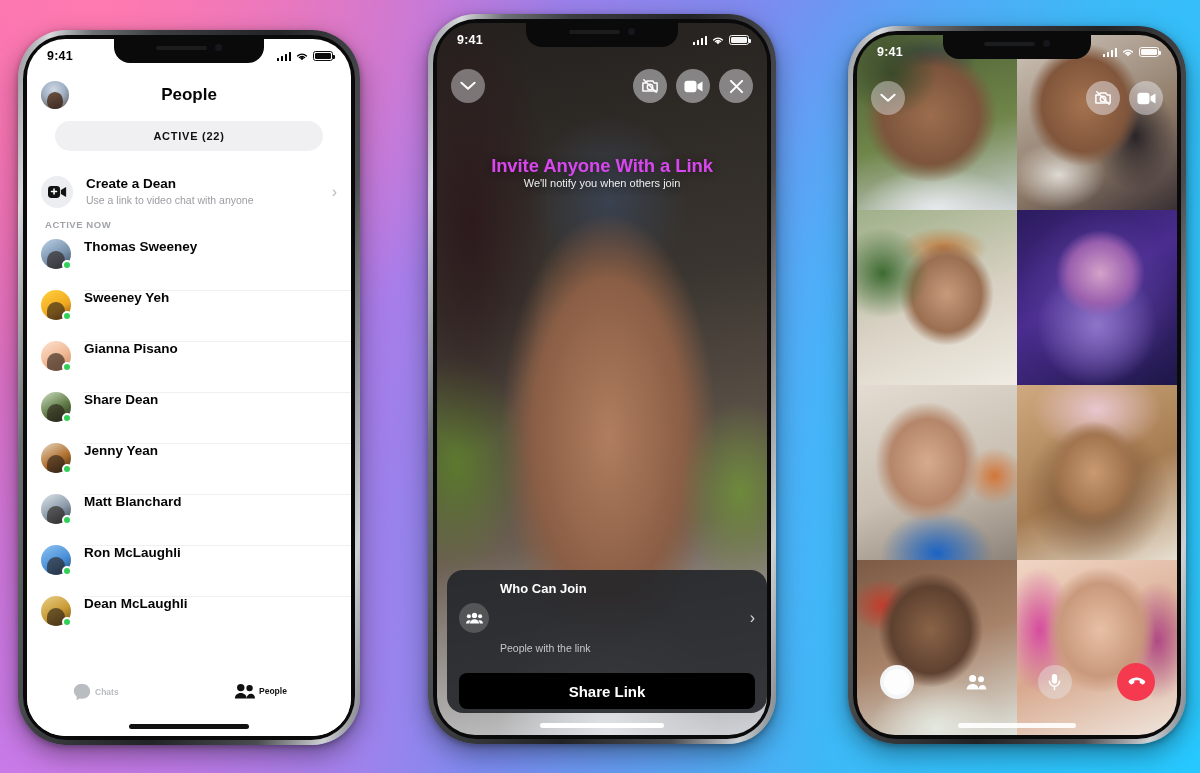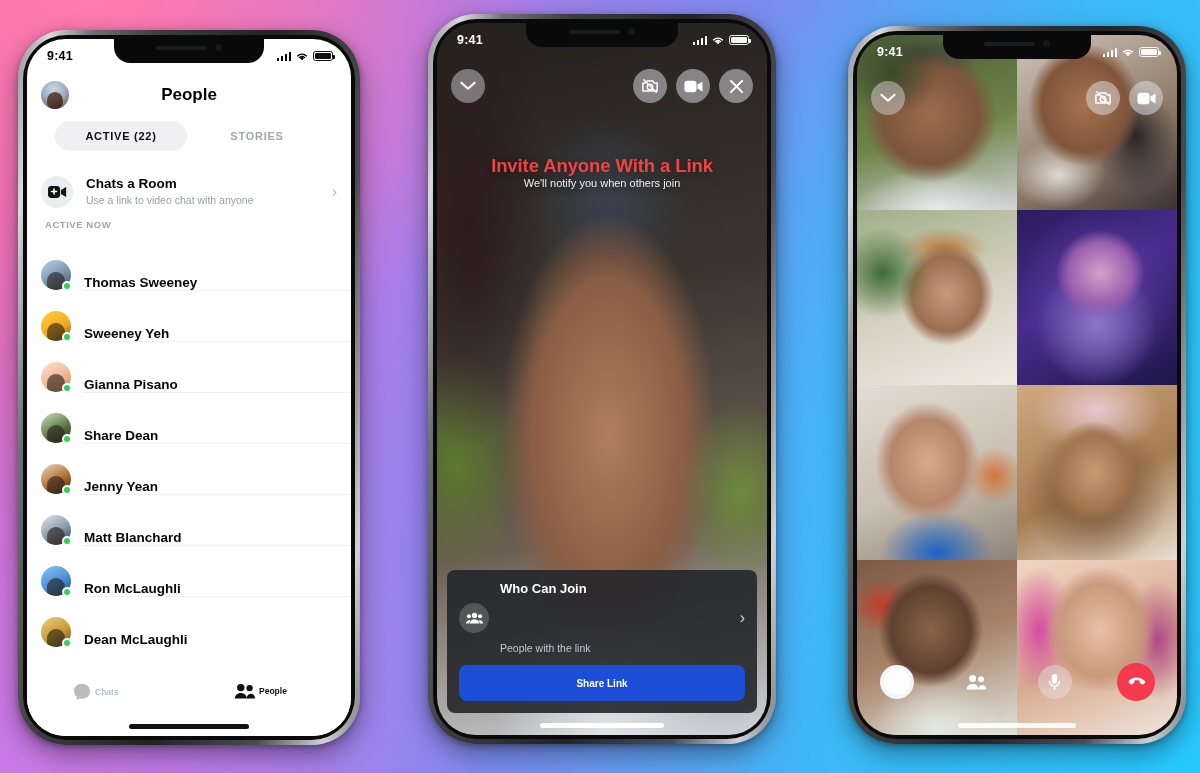--- a/index.html
+++ b/index.html
@@ -66,21 +66,21 @@
   .tab.active { background: #f0f0f2; color: #111; }
   .tab.idle { color: #a3a6ab; }
   .room-row { position: absolute; top: 126px; left: 0; right: 0; height: 54px; display: flex; align-items: center; padding: 0 14px; }
   .room-ic { width: 32px; height: 32px; border-radius: 50%; background: #ebedf0; display: flex; align-items: center; justify-content: center; flex: 0 0 auto; }
   .room-tx { margin-left: 13px; flex: 1; }
   .room-t { font-size: 13.5px; font-weight: 700; color: #050505; line-height: 1.25; }
   .room-s { font-size: 10.5px; color: #9a9da2; line-height: 1.35; }
   .chev { color: #b9bcc1; font-size: 16px; font-weight: 300; }
   .sect { position: absolute; top: 180px; left: 18px; font-size: 9.5px; font-weight: 700; color: #a0a3a8; letter-spacing: .55px; }
   .list { position: absolute; top: 200px; left: 0; right: 0; bottom: 60px; overflow: hidden; }
-  .li { height: 51px; display: flex; align-items: flex-end; padding: 0 14px; position: relative; }
+  .li { height: 51px; display: flex; align-items: flex-start; padding: 0 14px; position: relative; }
   .li + .li::before { content: ''; position: absolute; left: 56px; right: 0; top: 0; height: 1px; background: #f0f0f1; }
   .li-ava { width: 30px; height: 30px; border-radius: 50%; position: relative; flex: 0 0 auto; overflow: visible; }
   .li-ava .ph { position:absolute; inset:0; border-radius:50%; overflow:hidden; }
   .li-ava .ph::before{content:'';position:absolute;inset:0;}
   .li-ava .ph::after{content:'';position:absolute;left:20%;top:40%;width:60%;height:66%;border-radius:48% 48% 38% 38%;background:rgba(40,30,25,.62);}
   .dot { position: absolute; right: -1px; bottom: -1px; width: 10px; height: 10px; border-radius: 50%; background: #31d158; border: 2px solid #fff; }
   .li-name { margin-left: 13px; font-size: 13.5px; font-weight: 700; color: #050505; }
   .tabbar { position: absolute; left: 0; right: 0; bottom: 0; height: 60px; background: #fff; display: flex; align-items: flex-start; padding-top: 6px; }
   .tb { flex: 1; display: flex; flex-direction: row; align-items: center; gap: 3px; padding-left: 45px; }
   .tb-l { font-size: 8.5px; font-weight: 600; }
@@ -95,29 +95,29 @@
       radial-gradient(ellipse 26% 18% at 92% 66%, #6d8a3c 0%, rgba(109,138,60,0) 72%),
       radial-gradient(ellipse 48% 28% at 52% 100%, #dfe2e6 0%, rgba(223,226,230,0) 70%),
       radial-gradient(ellipse 42% 40% at 52% 58%, #b07d5e 0%, #8a5e45 55%, rgba(138,94,69,0) 78%),
       radial-gradient(ellipse 32% 16% at 52% 25%, #3a4250 0%, rgba(58,66,80,0) 75%),
       linear-gradient(170deg, #24201d 0%, #3a3530 38%, #6b5e52 70%, #cfd3d8 100%);
   }
   .topicons { position: absolute; top: 46px; right: 14px; display: flex; gap: 9px; z-index: 30; }
   .cbtn { width: 34px; height: 34px; border-radius: 50%; background: rgba(235,235,240,.48); display: flex; align-items: center; justify-content: center; backdrop-filter: blur(2px);}
   .minbtn { position: absolute; top: 46px; left: 14px; width: 34px; height: 34px; border-radius: 50%; background: rgba(235,235,240,.42); display: flex; align-items: center; justify-content: center; z-index: 30;}
   .ctr-text { position: absolute; top: 132px; left: 0; right: 0; text-align: center; z-index: 25; padding: 0 14px;}
-  .ct-h { color: #ef4444; font-size: 18.5px; font-weight: 700; letter-spacing: -.1px; text-shadow: 0 1px 8px rgba(0,0,0,.45); }
+  .ct-h { color: #d946ef; font-size: 18.5px; font-weight: 700; letter-spacing: -.1px; text-shadow: 0 1px 8px rgba(0,0,0,.45); }
   .ct-s { color: #eceef0; font-size: 11px; text-shadow: 0 1px 7px rgba(0,0,0,.5); }
-  .sheet { position: absolute; left: 10px; right: 10px; bottom: 22px; background: rgba(36,38,42,.9); border-radius: 8px; padding: 11px 12px 12px; z-index: 30; }
+  .sheet { position: absolute; left: 10px; right: 0; bottom: 22px; background: rgba(36,38,42,.9); border-radius: 16px; padding: 11px 12px 4px; z-index: 30; }
   .wcj { display: flex; align-items: center; }
   .wcj-ic { width: 30px; height: 30px; border-radius: 50%; background: rgba(255,255,255,.19); display: flex; align-items: center; justify-content: center; flex:0 0 auto;}
   .wcj-tx { margin-left: 11px; flex: 1; }
   .wcj-t { font-size: 13px; font-weight: 700; color: #fff; line-height:1.25;}
   .wcj-s { font-size: 10.5px; color: #c3c6cb; line-height:1.35;margin-top:44px;}
-  .share { margin-top: 10px; height: 36px; border-radius: 8px; background: #1d4ed8; color: #fff; font-size: 10px; font-weight: 700; display: flex; align-items: center; justify-content: center; }
+  .share { margin-top: 18px; height: 36px; border-radius: 8px; background: #000000; color: #fff; font-size: 15px; font-weight: 700; display: flex; align-items: center; justify-content: center; }
 
   
   #p3 .screen { background: #111; }
   .grid { position: absolute; inset: 0; display: grid; grid-template-columns: 1fr 1fr; grid-template-rows: repeat(4, 1fr); }
   .cell { position: relative; overflow: hidden; }
   .t1{background:
       radial-gradient(ellipse 40% 34% at 22% 22%, #3b4a2a 0%, rgba(59,74,42,0) 72%),
       radial-gradient(ellipse 52% 48% at 46% 46%, #9c6d4e 0%, #7d553c 58%, rgba(125,85,60,0) 80%),
       radial-gradient(ellipse 40% 20% at 44% 16%, #2b3340 0%, rgba(43,51,64,0) 76%),
       radial-gradient(ellipse 70% 34% at 50% 100%, #e8eaed 0%, rgba(232,234,237,0) 72%),
@@ -199,33 +199,32 @@
         </span>
       </div>
 
       <div class="p1-head">
         <div class="p1-ava"></div>
         <div class="p1-title">People</div>
       </div>
 
       <div class="p1-tabs">
         <div class="tab active">ACTIVE (22)</div>
-        <div class="tab idle">STORIES</div>
       </div>
 
       <div class="room-row">
         <div class="room-ic">
           <svg width="19" height="14" viewBox="0 0 22 16">
             <rect x="0" y="1" width="14" height="14" rx="4" fill="#111"></rect>
             <path d="M15 5.6 L21 2.2 v11.6 L15 10.4z" fill="#111"></path>
             <path d="M7 4.6v5.8M4.1 7.5h5.8" stroke="#fff" stroke-width="1.8" stroke-linecap="round"></path>
           </svg>
         </div>
         <div class="room-tx">
-          <div class="room-t">Chats a Room</div>
+          <div class="room-t">Create a Dean</div>
           <div class="room-s">Use a link to video chat with anyone</div>
         </div>
         <div class="chev">›</div>
       </div>
 
       <div class="sect">ACTIVE NOW</div>
 
       <div class="list" id="p1list">
           <div class="li">
             <div class="li-ava">

